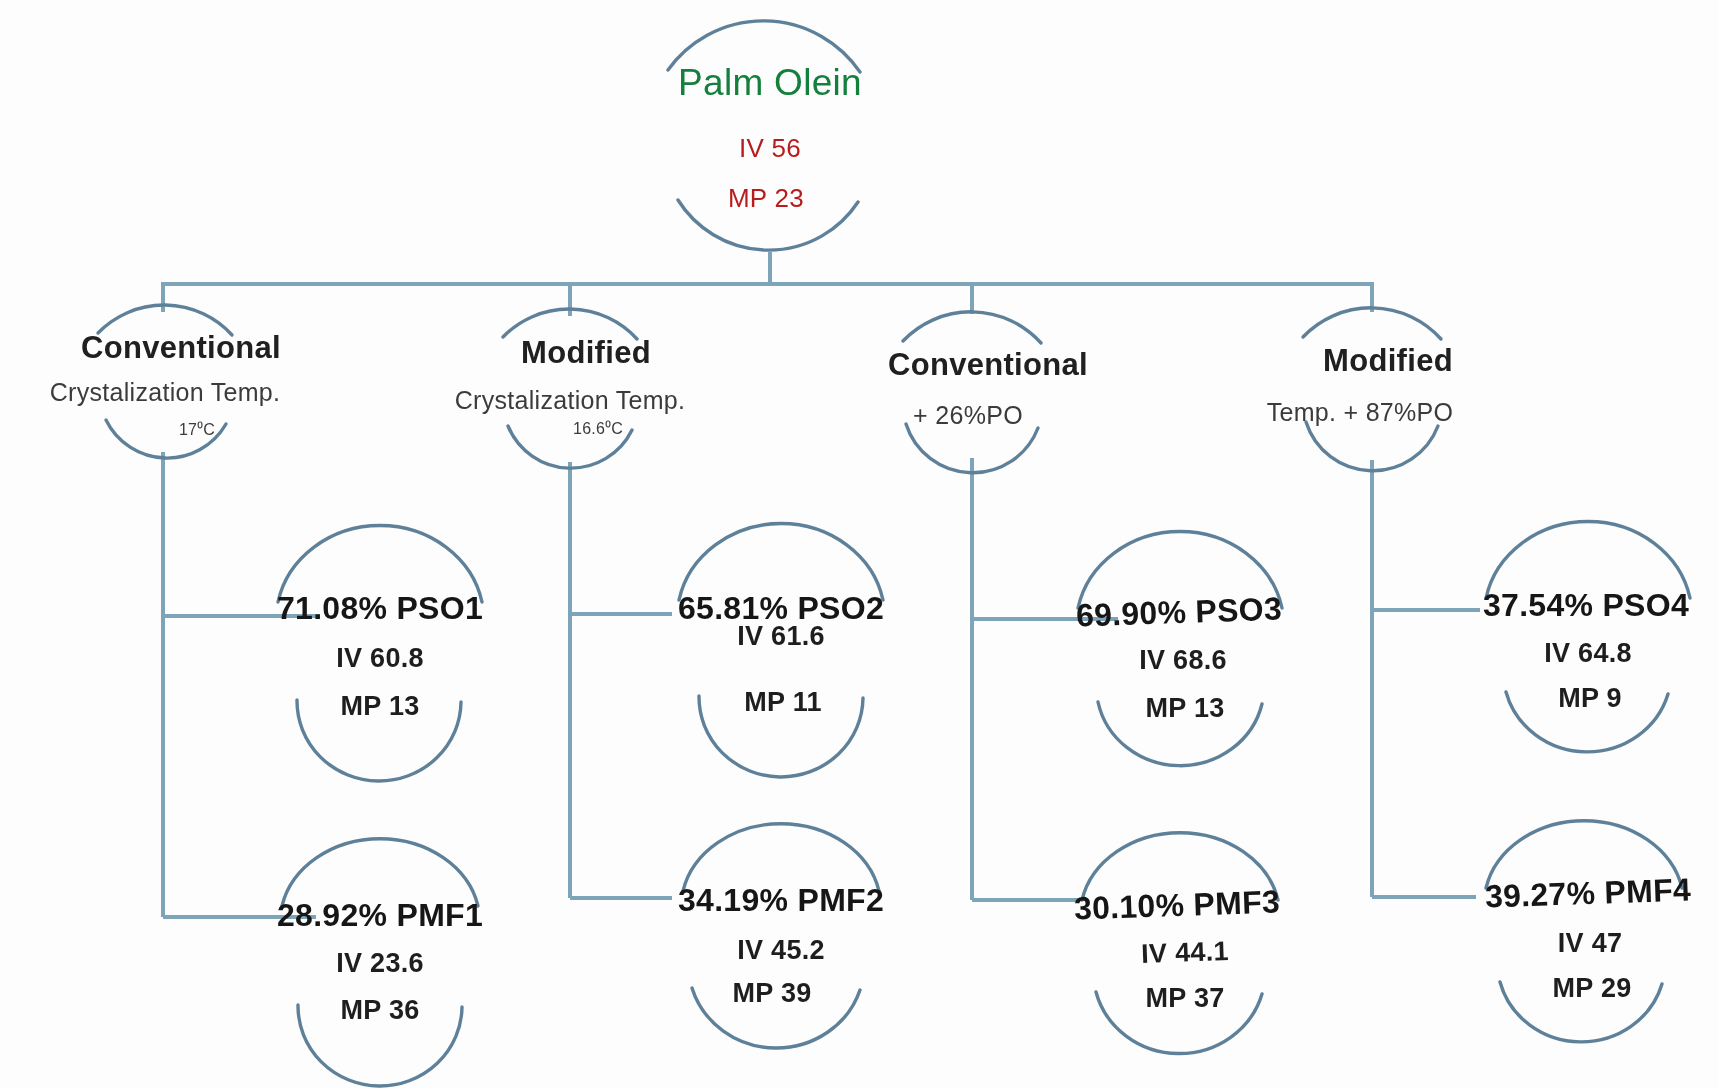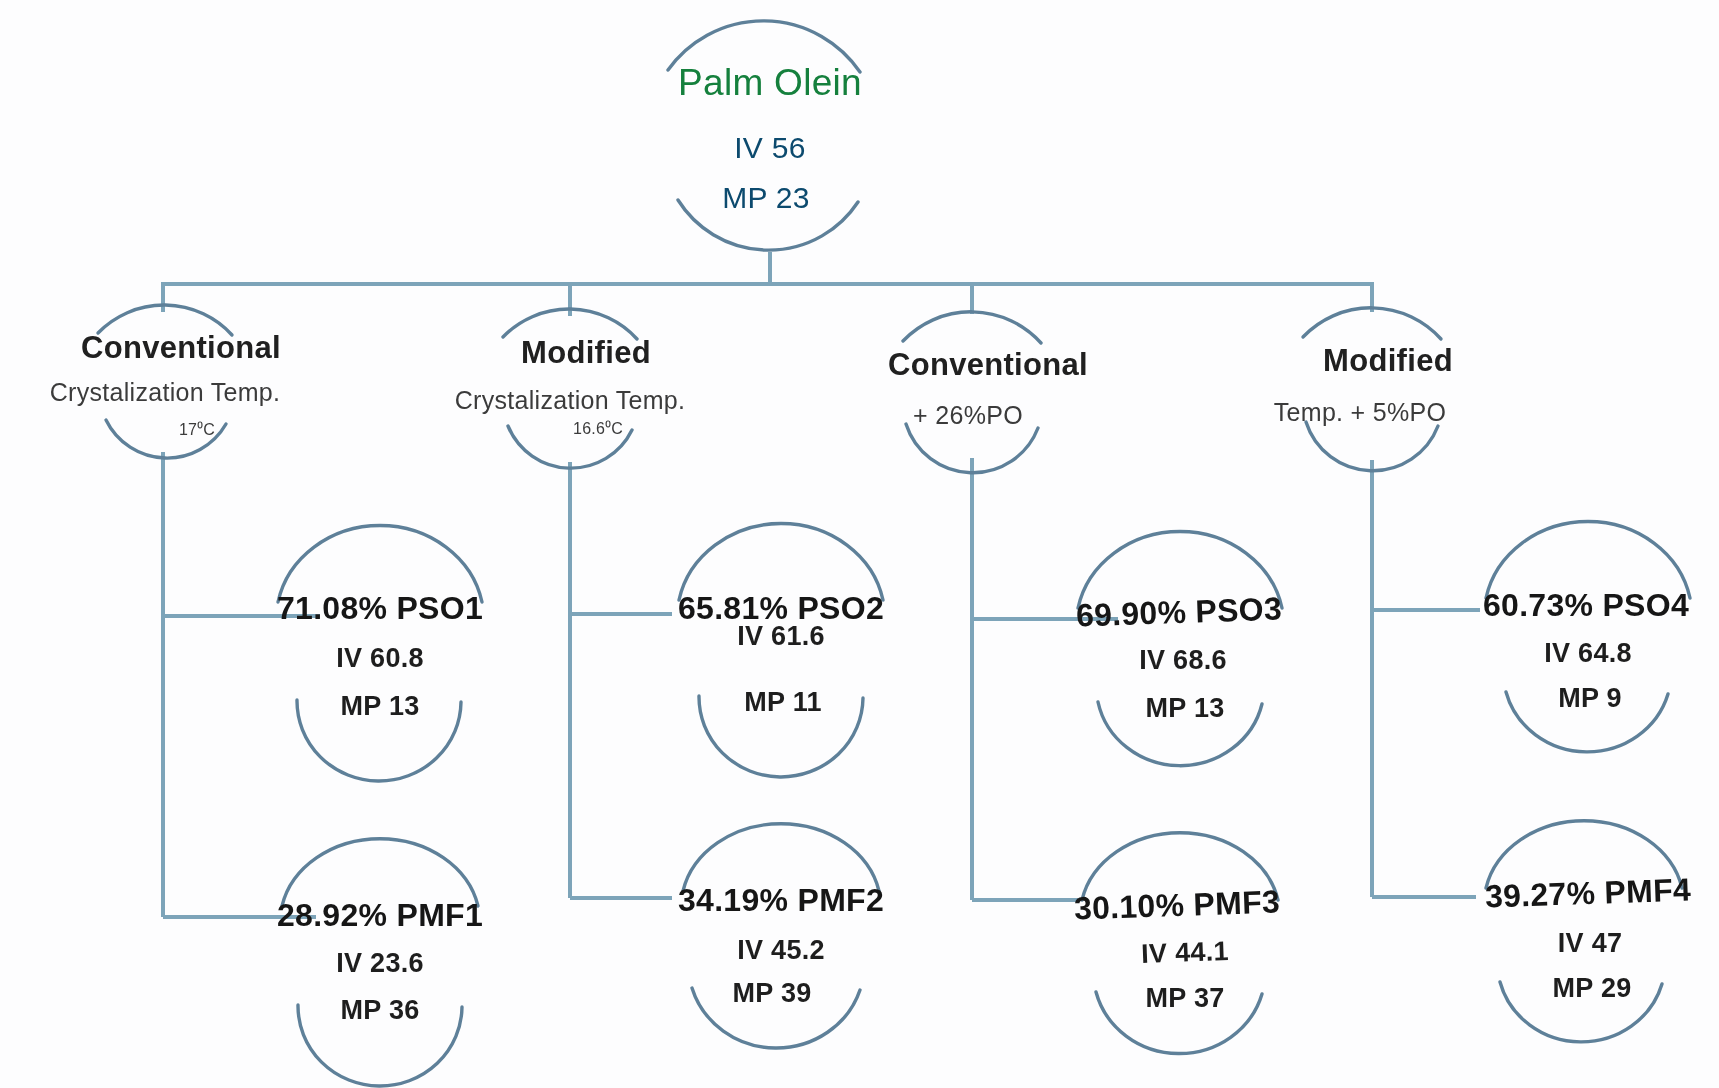--- a/index.html
+++ b/index.html
@@ -16,21 +16,21 @@
   .lbl{
     position:absolute;
     transform:translate(-50%,-50%);
     white-space:nowrap;
     color:#242424;
     line-height:1;
     letter-spacing:.3px;
   }
   .tilt{transform:translate(-50%,-50%) rotate(-2deg);}
   .t-root   {font-size:37px;font-weight:400;color:#15803d;}
-  .t-rootsub{font-size:30px;font-weight:400;color:#0c4a6e;}
+  .t-rootsub{font-size:26px;font-weight:400;color:#b91c1c;}
   .t-cond   {font-size:31px;font-weight:700;color:#202020;margin-left:16px;}
   .t-condsub{font-size:25px;font-weight:400;color:#3b3b3b;}
   .t-temp   {font-size:16px;font-weight:400;color:#3b3b3b;margin-left:32px;}
   .t-prod   {font-size:32px;font-weight:700;color:#161616;}
   .t-iv     {font-size:27px;font-weight:700;color:#1e1e1e;}
 </style>
 </head>
 <body>
 
 <div id="canvas">
@@ -123,21 +123,21 @@
   <div class="lbl t-cond" style="left:972px;top:364px">Conventional</div>
   <div class="lbl t-condsub" style="left:968px;top:415px">+ 26%PO</div>
   <div class="lbl t-prod tilt" style="left:1179px;top:612px">69.90% PSO3</div>
   <div class="lbl t-iv" style="left:1183px;top:660px">IV 68.6</div>
   <div class="lbl t-iv" style="left:1185px;top:708px">MP 13</div>
   <div class="lbl t-prod tilt" style="left:1177px;top:905px">30.10% PMF3</div>
   <div class="lbl t-iv tilt" style="left:1185px;top:953px">IV 44.1</div>
   <div class="lbl t-iv" style="left:1185px;top:998px">MP 37</div>
 
   <div class="lbl t-cond" style="left:1372px;top:360px">Modified</div>
-  <div class="lbl t-condsub" style="left:1360px;top:412px">Temp.  + 5%PO</div>
-  <div class="lbl t-prod" style="left:1586px;top:605px">60.73% PSO4</div>
+  <div class="lbl t-condsub" style="left:1360px;top:412px">Temp.  + 87%PO</div>
+  <div class="lbl t-prod" style="left:1586px;top:605px">37.54% PSO4</div>
   <div class="lbl t-iv" style="left:1588px;top:653px">IV 64.8</div>
   <div class="lbl t-iv" style="left:1590px;top:698px">MP 9</div>
   <div class="lbl t-prod tilt" style="left:1588px;top:893px">39.27% PMF4</div>
   <div class="lbl t-iv" style="left:1590px;top:943px">IV 47</div>
   <div class="lbl t-iv" style="left:1592px;top:988px">MP 29</div>
 
 </div>
 
 </body></html>

